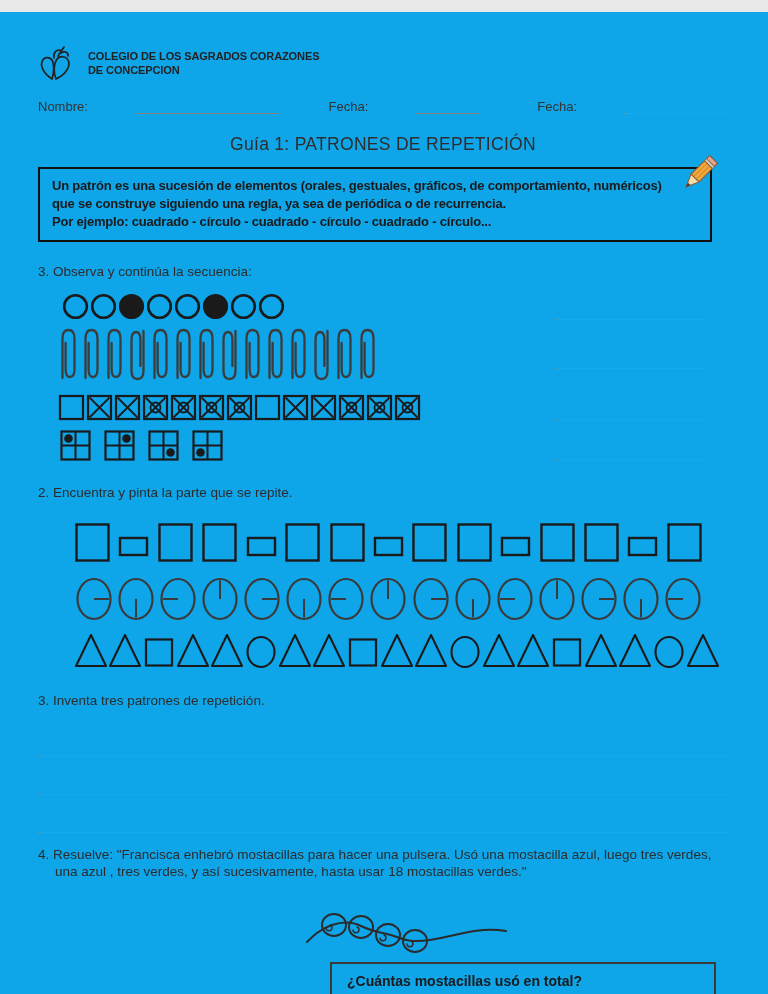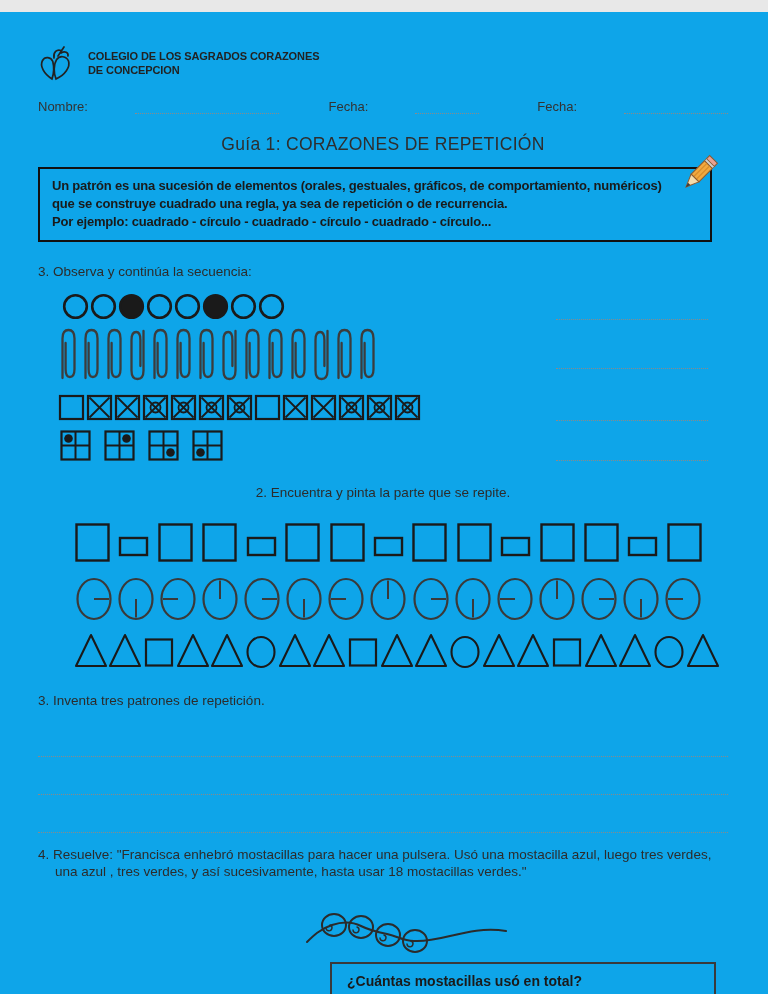--- a/index.html
+++ b/index.html
@@ -20,21 +20,21 @@
   .dots.fecha{width:104px;}
   
   .title{margin:20px 0 0 0;text-align:center;font-size:17.5px;font-weight:400;letter-spacing:0.3px;color:#2e2e2e;}
   
   .intro-box{margin-top:12px;border:2px solid #111;padding:8px 12px 9px 12px;position:relative;margin-right:16px;}
   .intro-box p{margin:0;font-size:13px;font-weight:700;letter-spacing:-0.2px;line-height:1.38;color:#1a1a1a;}
   .pencil{position:absolute;top:-17px;right:-11px;}
   
   .sec-head{margin:0;font-size:13.5px;color:#2c2c2c;}
   .mt-s1{margin-top:22px;}
-  .mt-s2{margin-top:24px;text-align:center;}
+  .mt-s2{margin-top:24px;}
   .mt-s3{margin-top:24px;}
   
   .seq-row{display:flex;justify-content:space-between;align-items:flex-end;}
   .shapes{display:flex;align-items:center;margin-left:24px;}
   .shapes .shape{display:inline-block;line-height:0;}
   .g1{gap:1px;} .g2{gap:2px;} .g13{gap:13px;}
   .ans-dots{width:152px;border-bottom:1.5px dotted #8a8a8a;height:10px;margin-right:20px;flex:none;}
   .mt14{margin-top:14px;} .mt6{margin-top:6px;} .mt11{margin-top:11px;} .mt9{margin-top:9px;}
   
   .wide-row{display:flex;justify-content:space-between;align-items:center;width:629px;margin-left:36px;}
@@ -79,25 +79,25 @@
 
   <div class="id-row">
     <span class="lbl">Nombre:</span>
     <span class="dots grow"></span>
     <span class="lbl" style="padding-left:6px;">Fecha:</span>
     <span class="dots curso"></span>
     <span class="lbl">Fecha:</span>
     <span class="dots fecha"></span>
   </div>
 
-  <h1 class="title">Guía 1: CORAZONES DE REPETICIÓN</h1>
+  <h1 class="title">Guía 1: PATRONES DE REPETICIÓN</h1>
 
   <div class="intro-box">
     <p>Un patrón es una sucesión de elementos (orales, gestuales, gráficos, de comportamiento, numéricos)</p>
-    <p>que se construye cuadrado una regla, ya sea de repetición o de recurrencia.</p>
+    <p>que se construye siguiendo una regla, ya sea de periódica o de recurrencia.</p>
     <p>Por ejemplo: cuadrado - círculo - cuadrado - círculo - cuadrado - círculo...</p>
     <span class="pencil">
       <svg width="46" height="46" viewBox="0 0 46 46">
         <g transform="rotate(45 23 23)">
           <rect x="17.5" y="1" width="11" height="4.5" fill="#e8a192" stroke="#8a5a30" stroke-width="1"></rect>
           <rect x="17.5" y="5.5" width="11" height="2.8" fill="#cfcfcf" stroke="#8a5a30" stroke-width="0.8"></rect>
           <rect x="17.5" y="8.3" width="11" height="19" fill="#f2a93f" stroke="#8a5a30" stroke-width="1"></rect>
           <line x1="21.1" y1="8.5" x2="21.1" y2="27" stroke="#d98c2b" stroke-width="1.2"></line>
           <line x1="24.8" y1="8.5" x2="24.8" y2="27" stroke="#d98c2b" stroke-width="1.2"></line>
           <polygon points="17.5,27.3 28.5,27.3 23,40" fill="#f6dcab" stroke="#8a5a30" stroke-width="1"></polygon>

